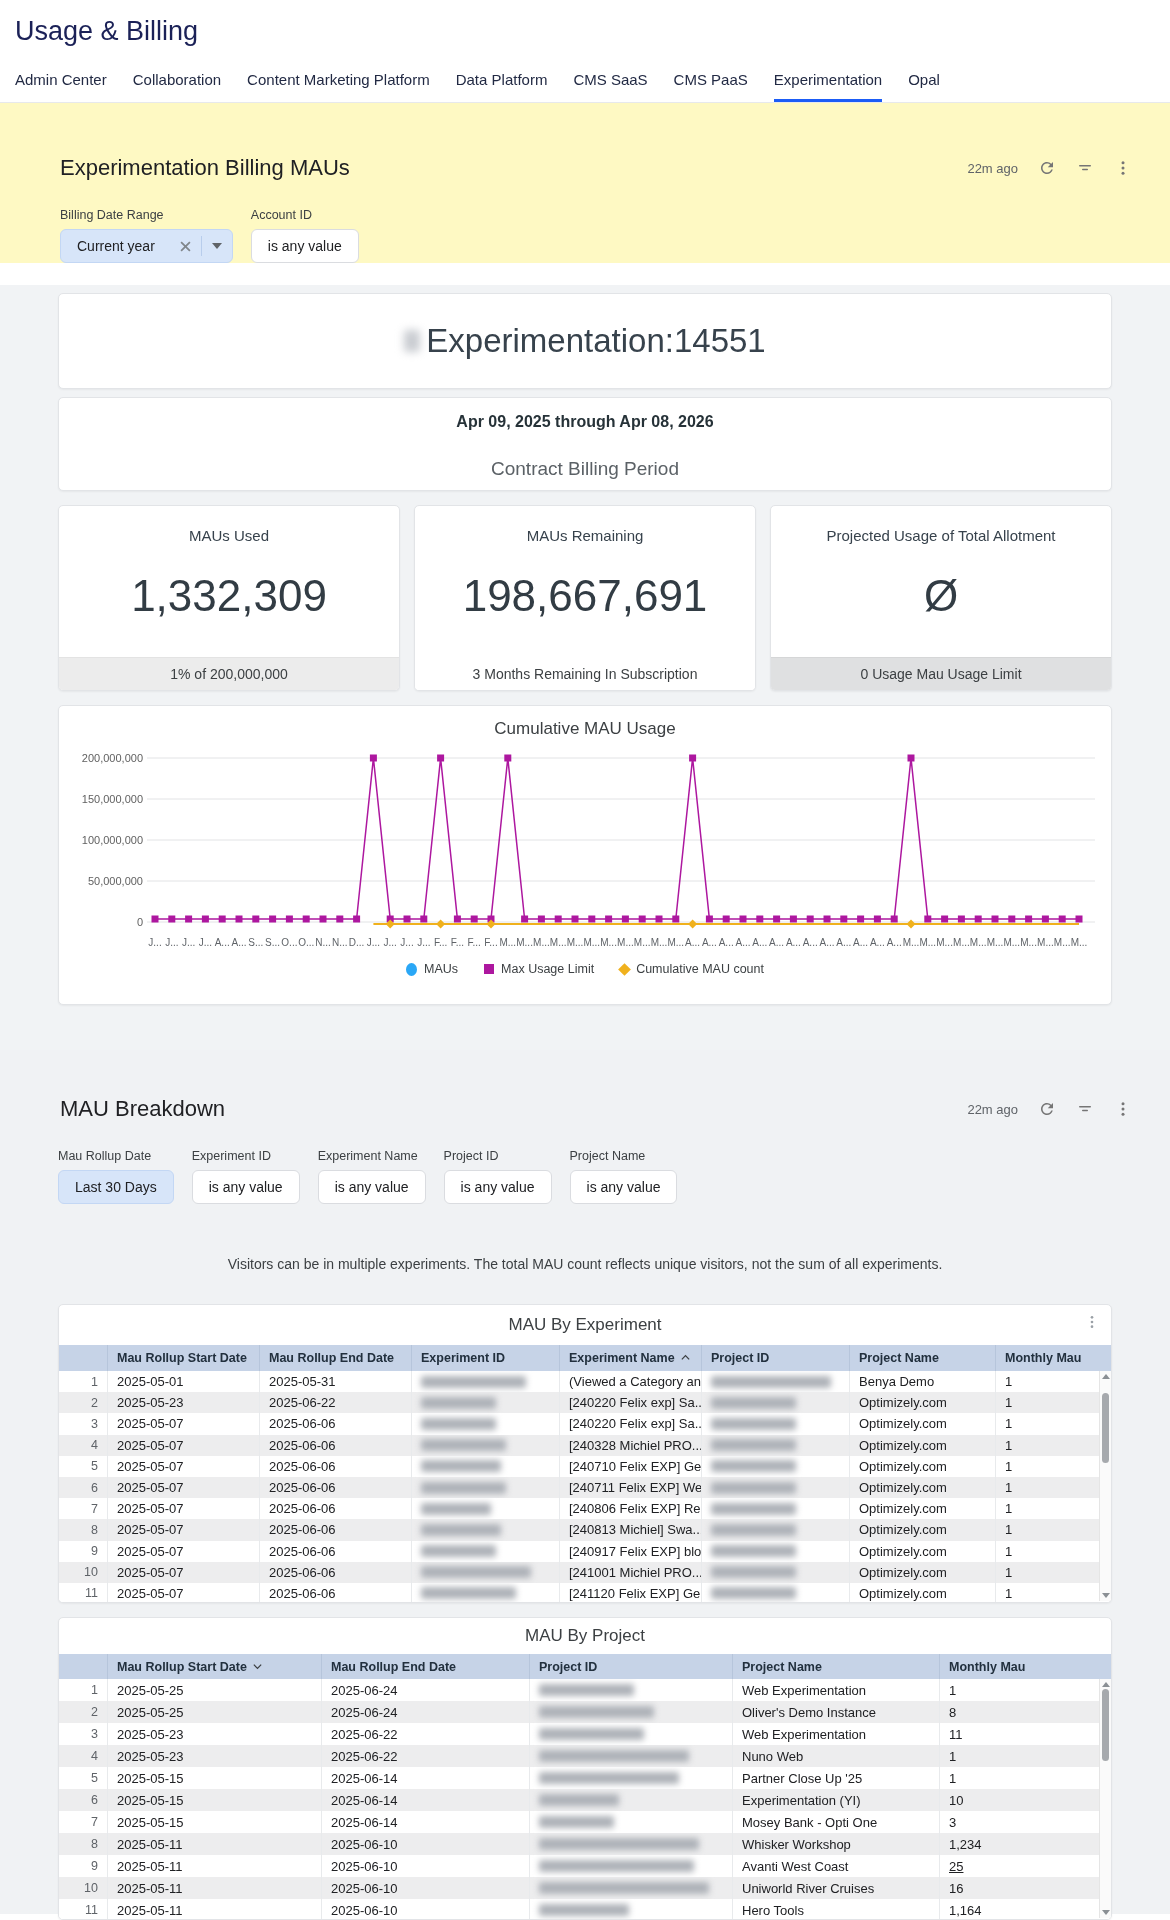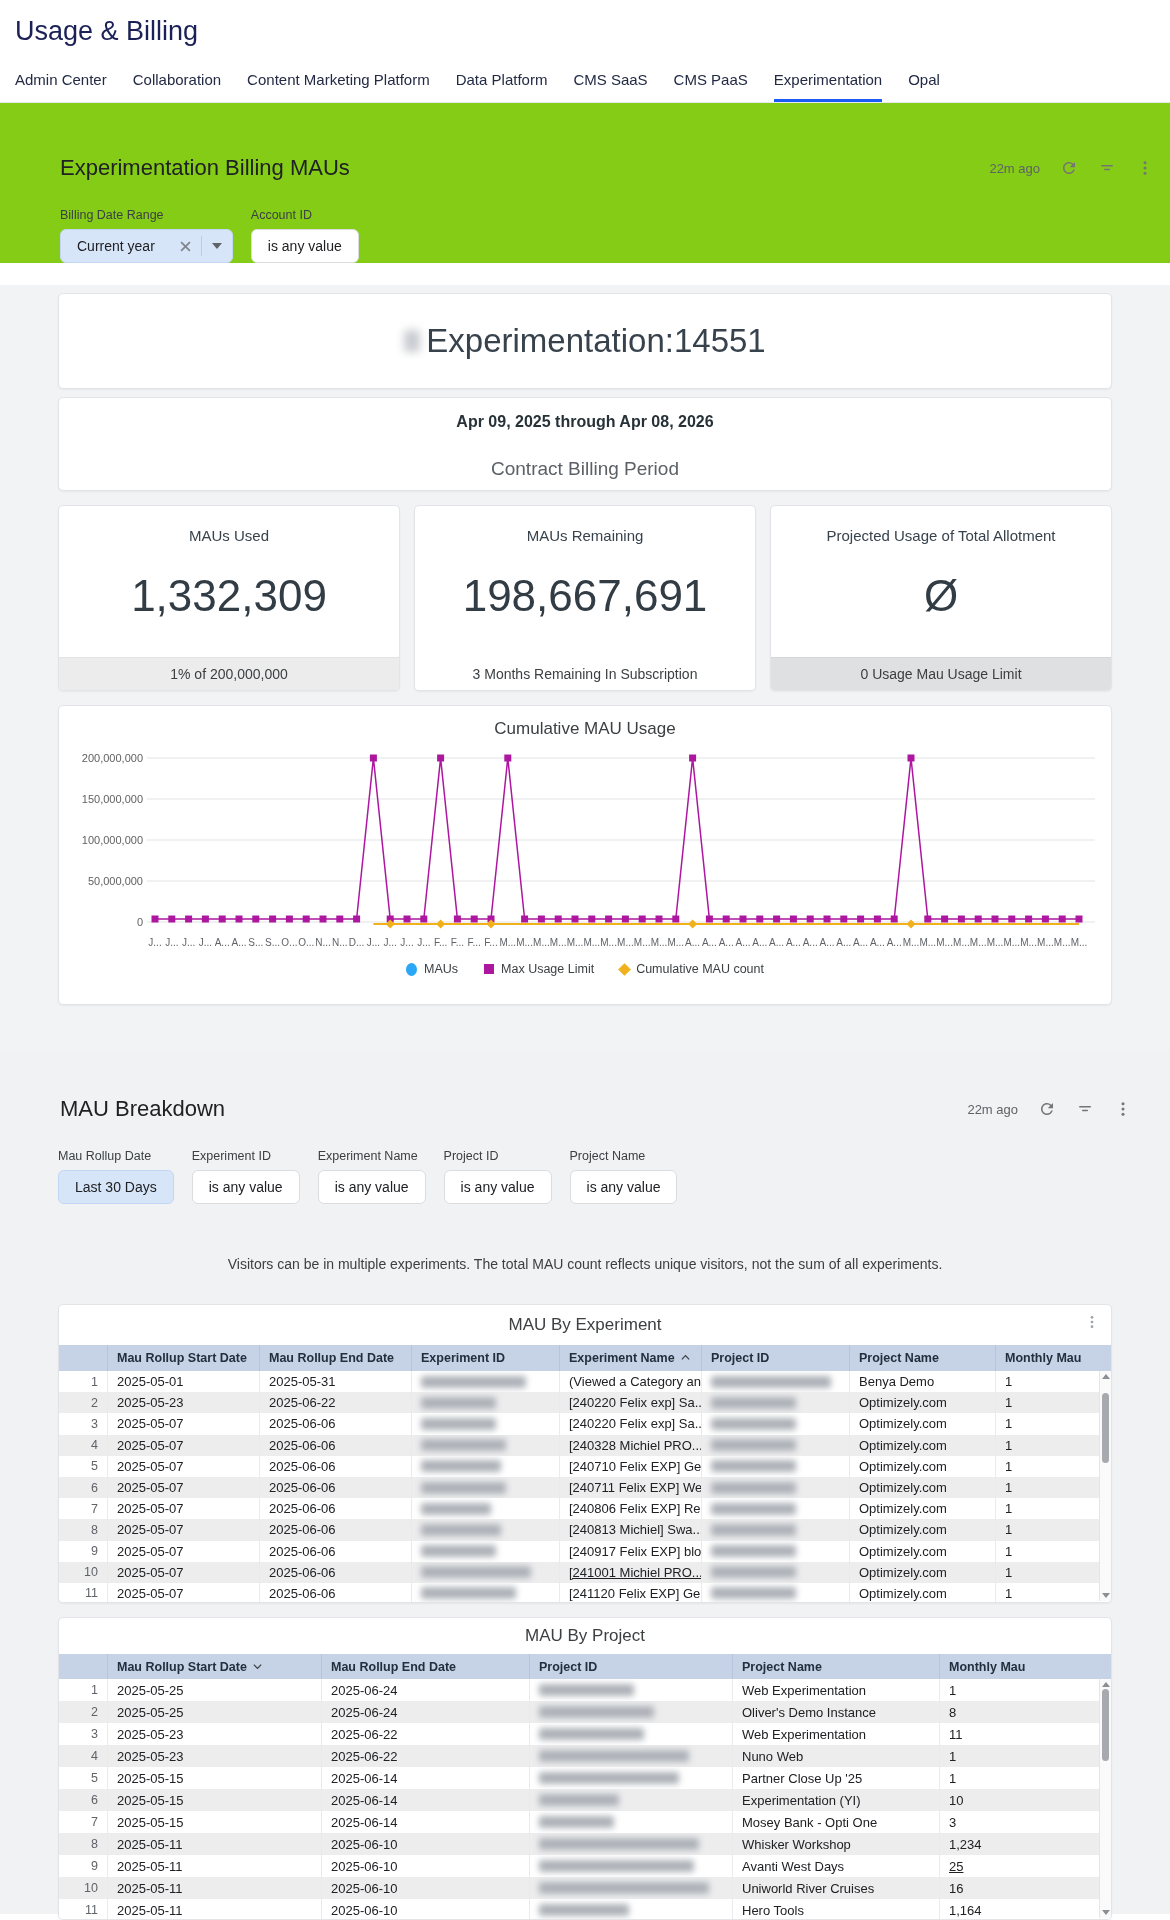--- a/index.html
+++ b/index.html
@@ -6,21 +6,21 @@
   body{width:1170px;height:1920px;overflow:hidden;background:#fff;
        font-family:"Liberation Sans",sans-serif;color:#202124;}
   
   .top{padding:16px 38px 0 15px;}
   .h1{font-size:27px;color:#1b2157;font-weight:400;}
   .navtabs{display:flex;gap:26px;margin:24px 0 0 0;}
   .tab{font-size:15px;color:#222a44;padding-bottom:11px;border-bottom:3px solid transparent;cursor:pointer;white-space:nowrap;}
   .tab.active{border-color:#1b5cf6;}
   .nav-divider{height:1px;background:#e7e9ec;}
   
-  .sec1-head{background:#84cc16;padding:52px 16px 0 60px;}
+  .sec1-head{background:#fef9c3;padding:52px 38px 0 60px;}
   .titlerow{display:flex;justify-content:space-between;align-items:center;}
   .h2{font-size:22px;color:#202124;font-weight:400;}
   .meta{display:flex;align-items:center;gap:20px;}
   .ago{font-size:13px;color:#5f6368;}
   .micon{width:18px;height:18px;display:inline-flex;align-items:center;justify-content:center;cursor:pointer;}
   
   .filters{display:flex;gap:18px;margin-top:27px;}
   .flabel{font-size:12.5px;color:#3c4043;margin-bottom:7px;}
   .chip{height:34px;display:inline-flex;align-items:center;border-radius:6px;font-size:14px;color:#202124;
         background:#fff;border:1px solid #dadce0;box-sizing:border-box;cursor:pointer;}
@@ -543,21 +543,21 @@
           <div class="cell" style="width: 146px;">Optimizely.com</div>
           <div class="cell" style="width: 106px;">1</div>
         </div>
         <div class="trow">
           <div class="cell rownum" style="width: 48px;">10</div>
           <div class="cell" style="width: 152px;">2025-05-07</div>
           <div class="cell" style="width: 152px;">2025-06-06</div>
           <div class="cell" style="width: 148px;">
             <span class="blur-box" style="width: 110px;"></span>
           </div>
-          <div class="cell" style="width: 142px; text-decoration: underline;">[241001 Michiel PRO...</div>
+          <div class="cell" style="width: 142px;">[241001 Michiel PRO...</div>
           <div class="cell" style="width: 148px;">
             <span class="blur-box" style="width: 85px;"></span>
           </div>
           <div class="cell" style="width: 146px;">Optimizely.com</div>
           <div class="cell" style="width: 106px;">1</div>
         </div>
         <div class="trow">
           <div class="cell rownum" style="width: 48px;">11</div>
           <div class="cell" style="width: 152px;">2025-05-07</div>
           <div class="cell" style="width: 152px;">2025-06-06</div>
@@ -687,21 +687,21 @@
           <div class="cell" style="width: 207px;">Whisker Workshop</div>
           <div class="cell" style="width: 162px;">1,234</div>
         </div>
         <div class="trow">
           <div class="cell rownum" style="width: 48px;">9</div>
           <div class="cell" style="width: 214px;">2025-05-11</div>
           <div class="cell" style="width: 208px;">2025-06-10</div>
           <div class="cell" style="width: 203px;">
             <span class="blur-box" style="width: 155px;"></span>
           </div>
-          <div class="cell" style="width: 207px;">Avanti West Days</div>
+          <div class="cell" style="width: 207px;">Avanti West Coast</div>
           <div class="cell" style="width: 162px; text-decoration: underline;">25</div>
         </div>
         <div class="trow">
           <div class="cell rownum" style="width: 48px;">10</div>
           <div class="cell" style="width: 214px;">2025-05-11</div>
           <div class="cell" style="width: 208px;">2025-06-10</div>
           <div class="cell" style="width: 203px;">
             <span class="blur-box" style="width: 170px;"></span>
           </div>
           <div class="cell" style="width: 207px;">Uniworld River Cruises</div>

